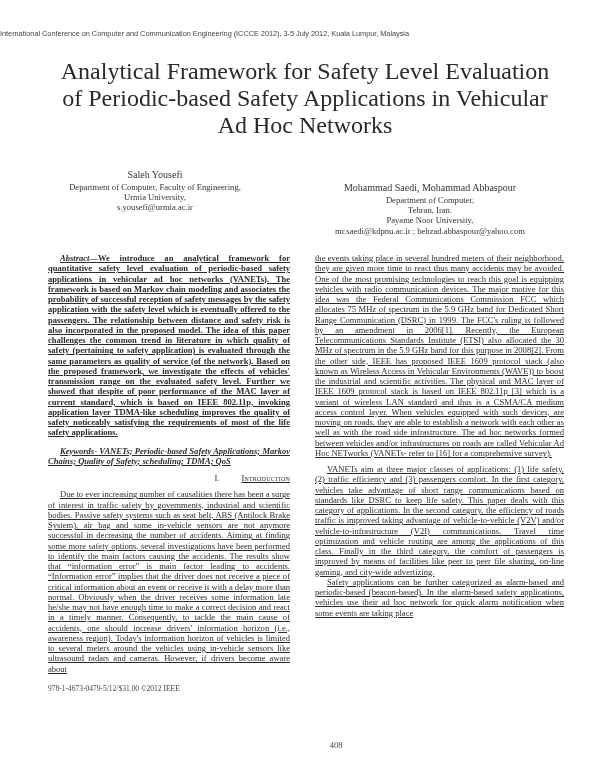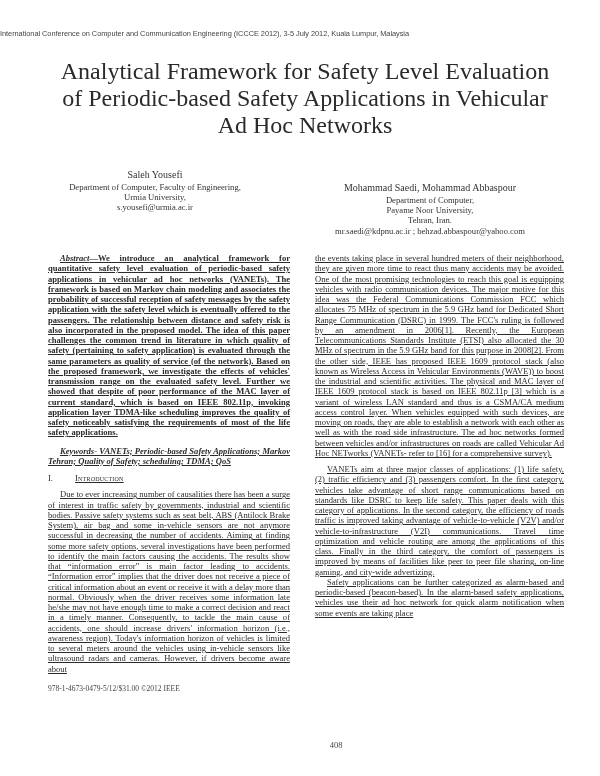--- a/index.html
+++ b/index.html
@@ -10,21 +10,21 @@
   .author { position:absolute; text-align:center; font-size:8.6px; line-height:10.2px; color:#333; }
   .author .name { font-size:10px; line-height:14px; }
   .a1 { top:168px; left:40px; width:230px; }
   .a2 { top:181px; left:300px; width:260px; }
   .col { position:absolute; font-size:8.55px; line-height:10.25px; text-align:justify; color:#2b2b2b;text-decoration:underline; }
   .left { left:48px; top:253px; width:242px; }
   .right { left:315px; top:253px; width:249px; }
   .abstract { font-weight:bold; }
   .abstract .lead { font-style:italic; }
   .keywords { font-weight:bold; font-style:italic; margin-top:8px; }
-  .section { text-align:left; margin:7px 0 6px 0; font-size:8.6px; }
+  .section { text-align:right; margin:7px 0 6px 0; font-size:8.6px; }
   .section .num { display:inline-block; margin-right:22px; }
   .section .sc { font-variant:small-caps; letter-spacing:0.2px; }
   p { margin:0; text-indent:12px; }
   p.noindent { text-indent:0; }
   p.gap { margin-top:6px; }
   .isbn { position:absolute; left:48px; top:684px; font-size:7.5px; color:#444; }
   .pagenum { position:absolute; top:740px; left:0; width:600px; text-align:center; font-size:8.5px; color:#444;margin-left:36px; }
 </style>
 </head>
 <body>
@@ -40,28 +40,28 @@
 <div class="author a1">
   <div class="name">Saleh Yousefi</div>
   <div>Department of Computer, Faculty of Engineering,</div>
   <div>Urmia University,</div>
   <div>s.yousefi@urmia.ac.ir</div>
 </div>
 
 <div class="author a2">
   <div class="name">Mohammad Saedi, Mohammad Abbaspour</div>
   <div>Department of Computer,</div>
+  <div>Tehran, Iran.</div>
   <div>Payame Noor University,</div>
-  <div>Tehran, Iran.</div>
   <div>mr.saedi@kdpnu.ac.ir ; behzad.abbaspour@yahoo.com</div>
 </div>
 
 <div class="col left">
   <p class="abstract"><span class="lead">Abstract</span><span>—We introduce an analytical framework for quantitative safety level evaluation of periodic-based safety applications in vehicular ad hoc networks (VANETs). The framework is based on Markov chain modeling and associates the probability of successful reception of safety messages by the safety application with the safety level which is eventually offered to the passengers. The relationship between distance and safety risk is also incorporated in the proposed model. The idea of this paper challenges the common trend in literature in which quality of safety (pertaining to safety application) is evaluated through the same parameters as quality of service (of the network). Based on the proposed framework, we investigate the effects of vehicles' transmission range on the evaluated safety level. Further we showed that despite of poor performance of the MAC layer of current standard, which is based on IEEE 802.11p, invoking application layer TDMA-like scheduling improves the quality of safety noticeably satisfying the requirements of most of the life safety applications.</span></p>
-  <p class="keywords">Keywords- VANETs; Periodic-based Safety Applications; Markov Tehran; Quality of Safety; scheduling; TDMA; QoS</p>
+  <p class="keywords">Keywords- VANETs; Periodic-based Safety Applications; Markov Chains; Quality of Safety; scheduling; TDMA; QoS</p>
   <div class="section">
     <span class="num">I.</span><span class="sc">Introduction</span>
   </div>
   <p>Due to ever increasing number of causalities there has been a surge of interest in traffic safety by governments, industrial and scientific bodies. Passive safety systems such as seat belt, ABS (Antilock Brake System), air bag and some in-vehicle sensors are not anymore successful in decreasing the number of accidents. Aiming at finding some more safety options, several investigations have been performed to identify the main factors causing the accidents. The results show that “information error” is main factor leading to accidents. “Information error” implies that the driver does not receive a piece of critical information about an event or receive it with a delay more than normal. Obviously when the driver receives some information late he/she may not have enough time to make a correct decision and react in a timely manner. Consequently, to tackle the main cause of accidents, one should increase drivers' information horizon (i.e., awareness region). Today's information horizon of vehicles is limited to several meters around the vehicles using in-vehicle sensors like ultrasound radars and cameras. However, if drivers become aware about</p>
 </div>
 
 <div class="col right">
   <p class="noindent">the events taking place in several hundred meters of their neighborhood, they are given more time to react thus many accidents may be avoided. One of the most promising technologies to reach this goal is equipping vehicles with radio communication devices. The major motive for this idea was the Federal Communications Commission FCC which allocates 75 MHz of spectrum in the 5.9 GHz band for Dedicated Short Range Communication (DSRC) in 1999. The FCC's ruling is followed by an amendment in 2006[1]. Recently, the European Telecommunications Standards Institute (ETSI) also allocated the 30 MHz of spectrum in the 5.9 GHz band for this purpose in 2008[2]. From the other side, IEEE has proposed IEEE 1609 protocol stack (also known as Wireless Access in Vehicular Environments (WAVE)) to boost the industrial and scientific activities. The physical and MAC layer of IEEE 1609 protocol stack is based on IEEE 802.11p [3] which is a variant of wireless LAN standard and thus is a CSMA/CA medium access control layer. When vehicles equipped with such devices, are moving on roads, they are able to establish a network with each other as well as with the road side infrastructure. The ad hoc networks formed between vehicles and/or infrastructures on roads are called Vehicular Ad Hoc NETworks (VANETs- refer to [16] for a comprehensive survey).</p>
   <p class="gap">VANETs aim at three major classes of applications: (1) life safety, (2) traffic efficiency and (3) passengers comfort. In the first category, vehicles take advantage of short range communications based on standards like DSRC to keep life safety. This paper deals with this category of applications. In the second category, the efficiency of roads traffic is improved taking advantage of vehicle-to-vehicle (V2V) and/or vehicle-to-infrastructure (V2I) communications. Travel time optimization and vehicle routing are among the applications of this class. Finally in the third category, the comfort of passengers is improved by means of facilities like peer to peer file sharing, on-line gaming, and city-wide advertizing.</p>
   <p>Safety applications can be further categorized as alarm-based and periodic-based (beacon-based). In the alarm-based safety applications, vehicles use their ad hoc network for quick alarm notification when some events are taking place</p>

